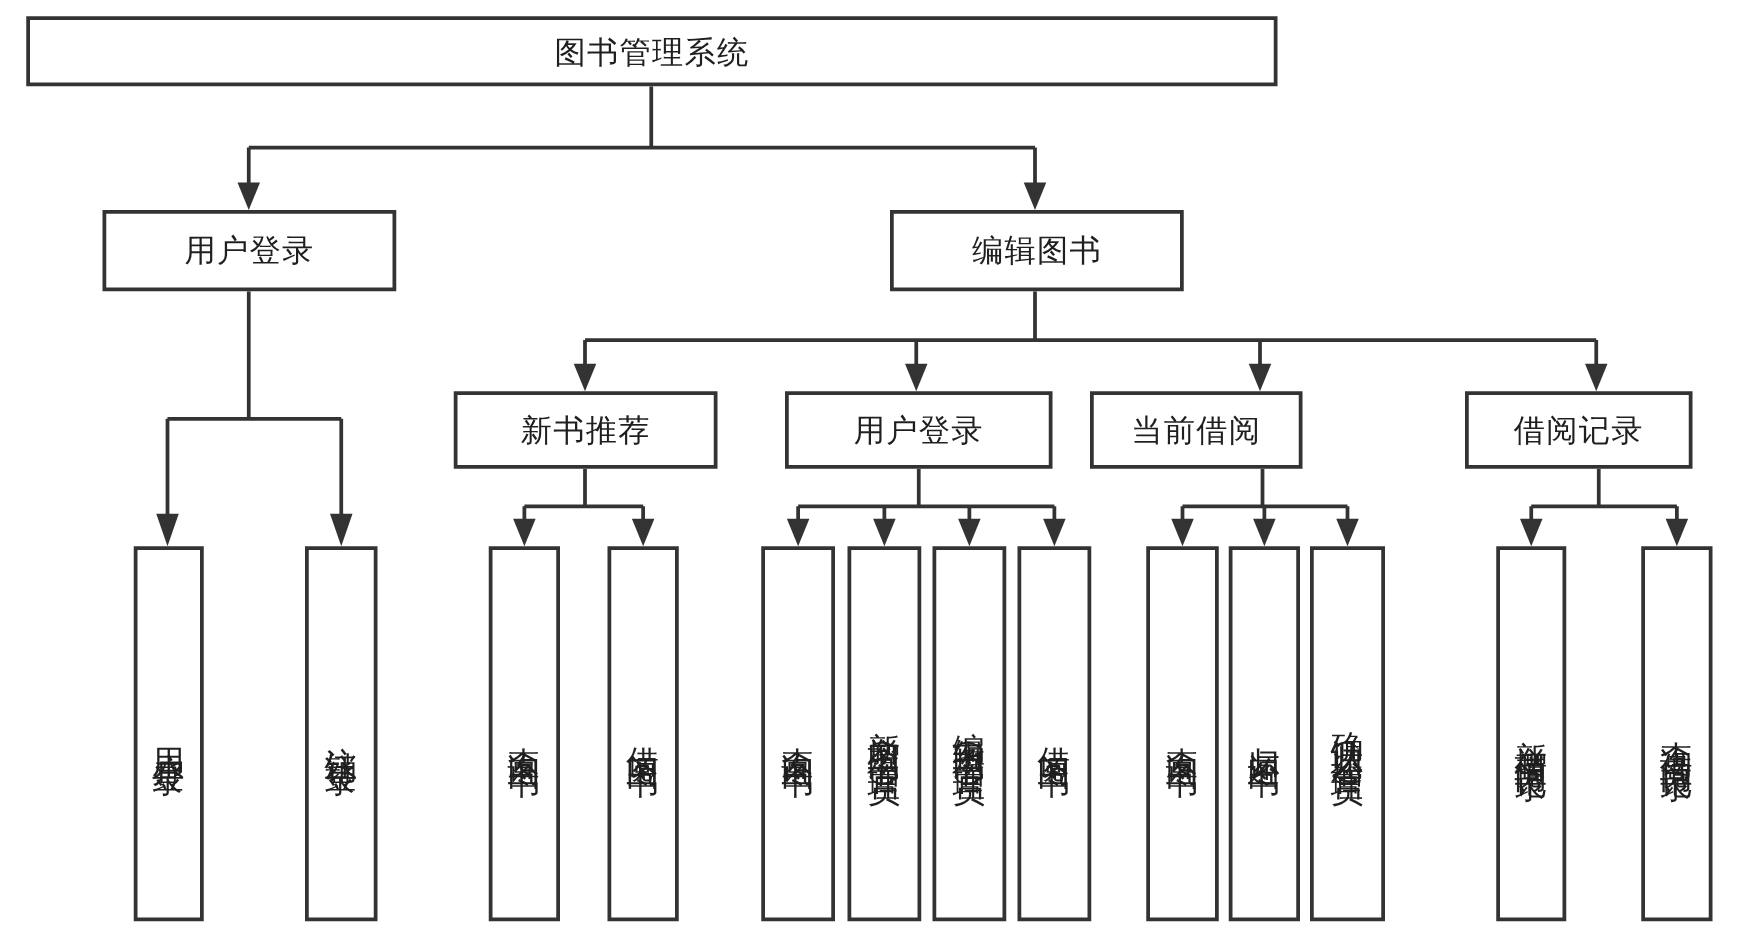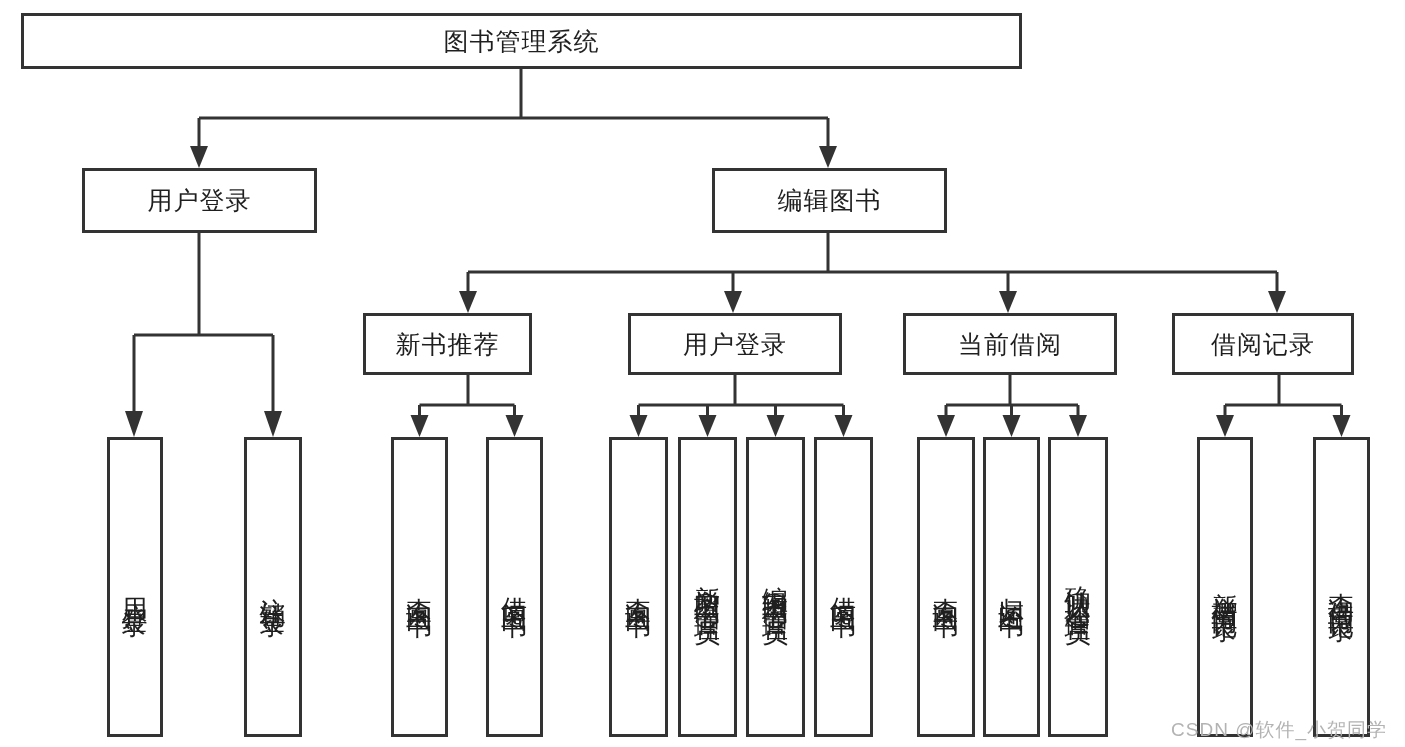--- a/index.html
+++ b/index.html
@@ -89,38 +89,37 @@
       <polygon points="1216,415 1234,415 1225,437"></polygon>
       <polygon points="1332.5,415 1350.5,415 1341.5,437"></polygon>
     </g>
   </svg>
 
   <div class="node hbox" style="left:21px;top:13px;width:1001px;height:56px;">图书管理系统</div>
 
   <div class="node hbox" style="left:82px;top:168px;width:235px;height:65px;">用户登录</div>
   <div class="node hbox" style="left:712px;top:168px;width:235px;height:65px;">编辑图书</div>
 
-  <div class="node hbox" style="left:363px;top:313px;width:169px;height:62px;">新书推荐</div>
+  <div class="node hbox" style="left:363px;top:313px;width:211px;height:62px;">新书推荐</div>
   <div class="node hbox" style="left:628px;top:313px;width:214px;height:62px;">用户登录</div>
-  <div class="node hbox" style="left:903px;top:313px;width:214px;height:62px;">当前借阅</div>
+  <div class="node hbox" style="left:872px;top:313px;width:170px;height:62px;">当前借阅</div>
   <div class="node hbox" style="left:1172px;top:313px;width:182px;height:62px;">借阅记录</div>
 
   <div class="node vbox" style="left:107px;top:437px;width:56px;height:300px;">用户登录</div>
   <div class="node vbox" style="left:244px;top:437px;width:58px;height:300px;">注销登录</div>
 
   <div class="node vbox" style="left:391px;top:437px;width:57px;height:300px;">查询图书</div>
   <div class="node vbox" style="left:486px;top:437px;width:57px;height:300px;">借阅图书</div>
 
   <div class="node vbox" style="left:609px;top:437px;width:59px;height:300px;">查询图书</div>
   <div class="node vbox" style="left:678px;top:437px;width:59px;height:300px;">新增图书（管理员）</div>
   <div class="node vbox" style="left:746px;top:437px;width:59px;height:300px;">编辑图书（管理员）</div>
   <div class="node vbox" style="left:814px;top:437px;width:59px;height:300px;">借阅图书</div>
 
   <div class="node vbox" style="left:917px;top:437px;width:58px;height:300px;">查询图书</div>
   <div class="node vbox" style="left:983px;top:437px;width:57px;height:300px;">归还图书</div>
   <div class="node vbox" style="left:1048px;top:437px;width:60px;height:300px;">确认归还（管理员）</div>
 
   <div class="node vbox" style="left:1197px;top:437px;width:56px;height:300px;">新增借阅记录</div>
   <div class="node vbox" style="left:1313px;top:437px;width:57px;height:300px;">查询借阅记录</div>
 
-  <div class="watermark">CSDN @软件_小贺同学</div>
 
 </div>
 
 </body></html>

